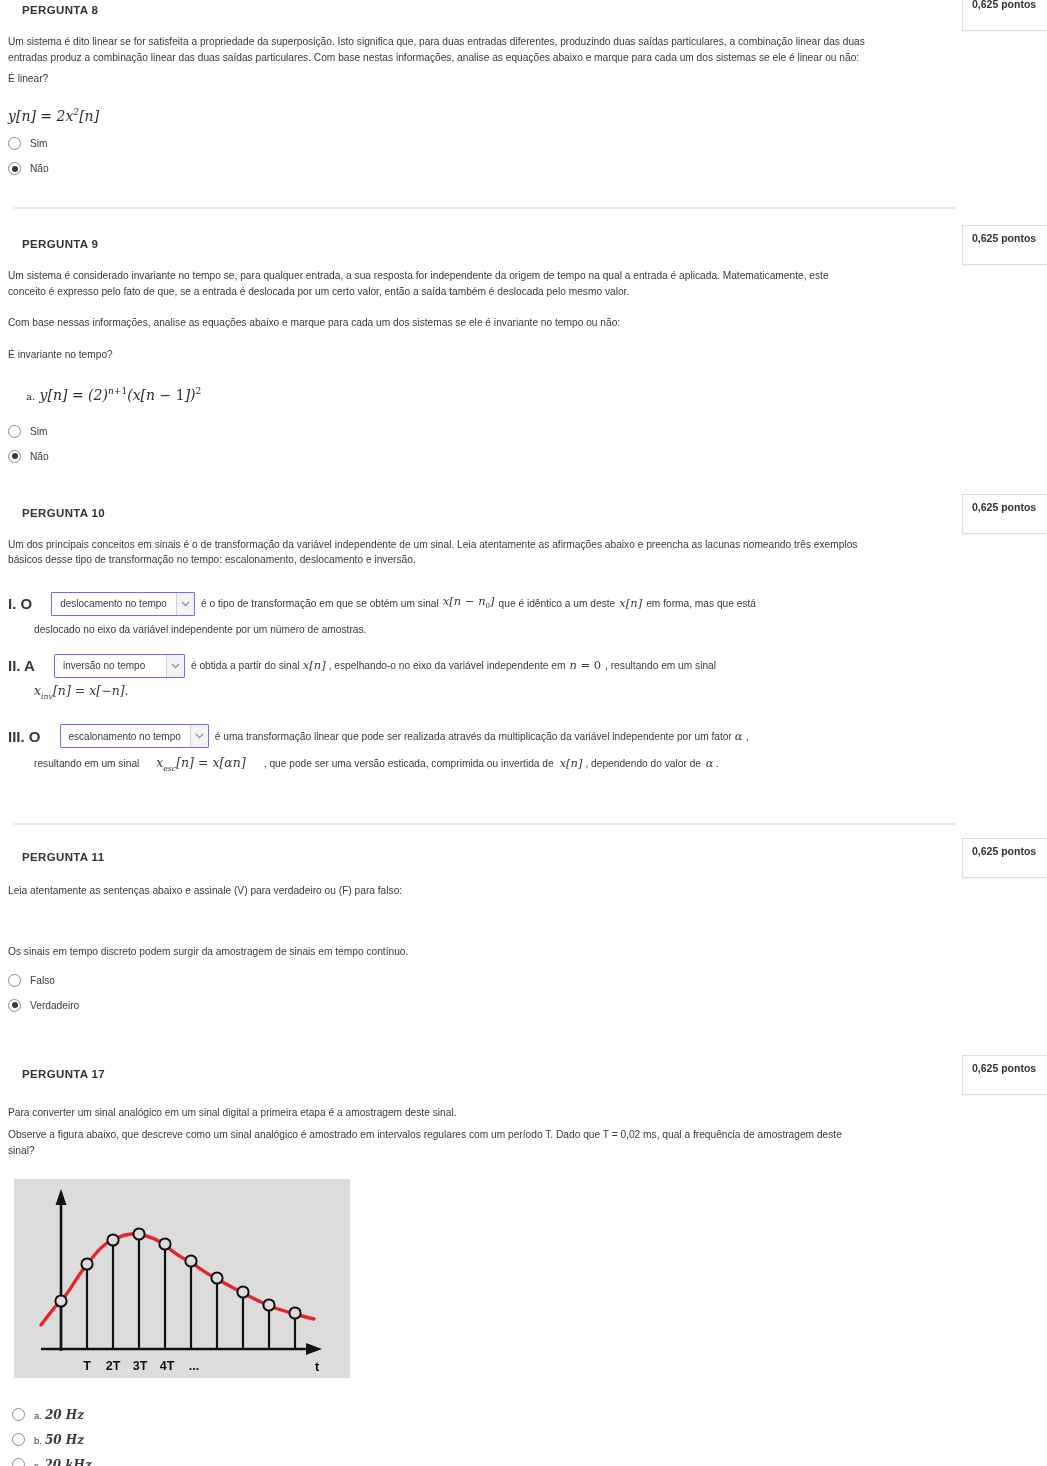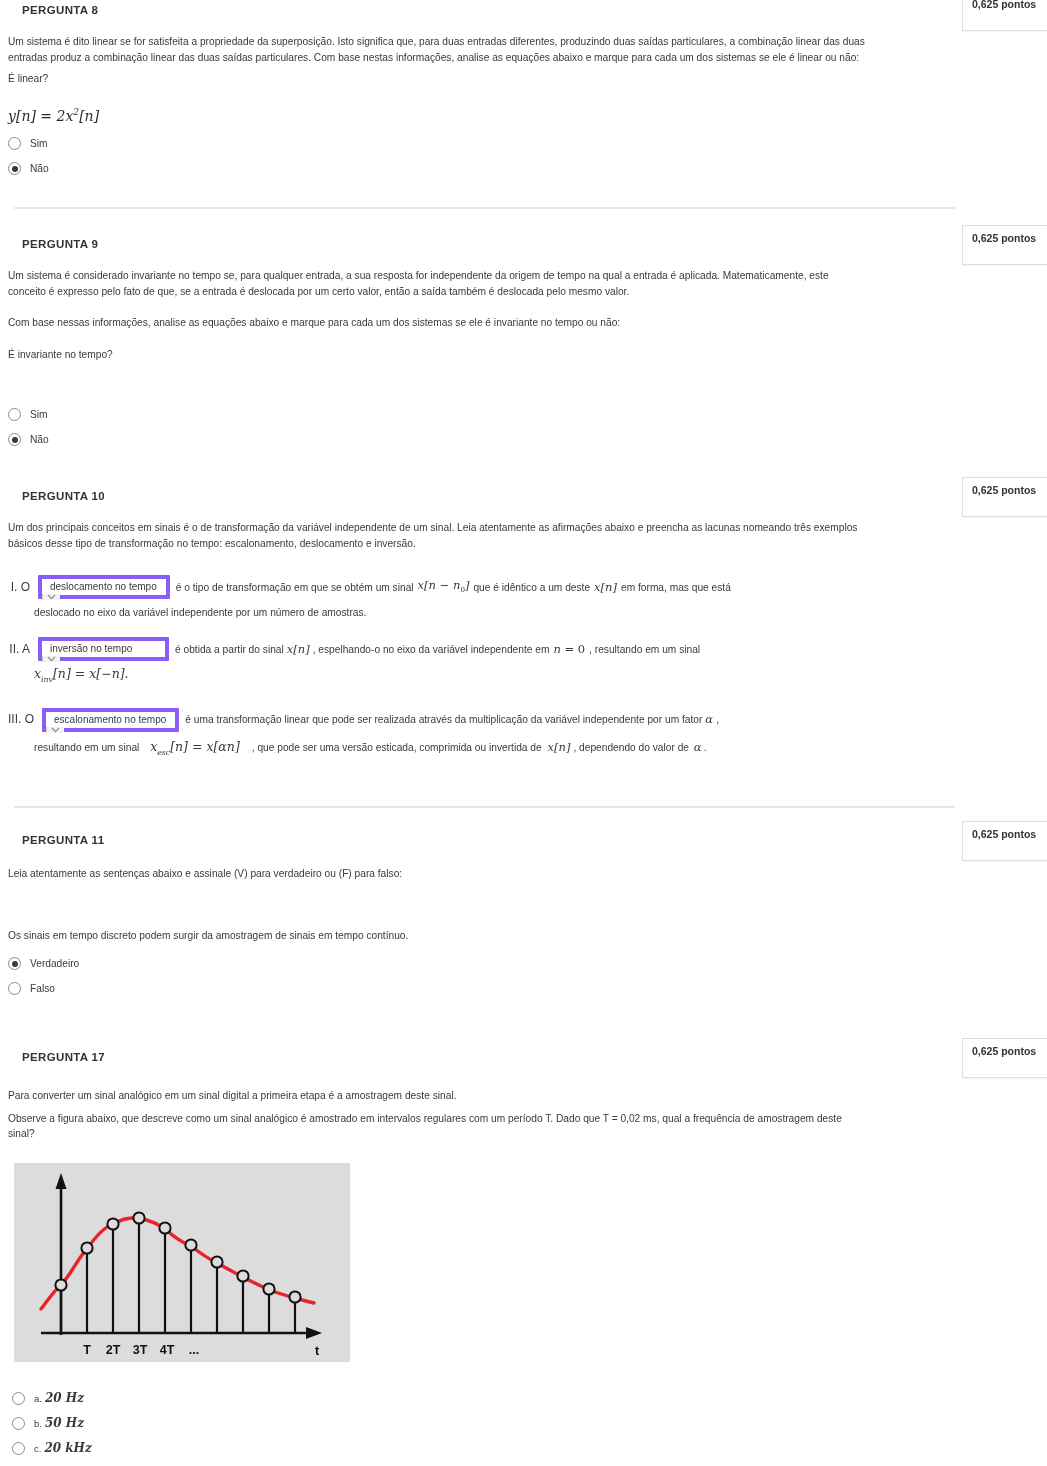--- a/index.html
+++ b/index.html
@@ -161,33 +161,33 @@
     align-items: center;
     flex-wrap: nowrap;
     font-size: 10.2px;
     color: #3a3a3a;
     line-height: 15px;
   }
   .stmt-num {
     display: inline-block;
     min-width: 22px;
     text-align: right;
-    margin-right: 2px;
-    font-size: 12px;
+    margin-right: 13px;
+    font-size: 15px;
+    font-weight: bold;
   }
   .select {
     display: inline-flex;
     align-items: stretch;
     height: 24px;
-    border: 4px solid #8b5cf6;
+    border: 1px solid #8b5cf6;
     background: #ffffff;
     box-sizing: border-box;
     margin: 0 6px;
     border-radius: 1px;
-    flex-direction: column;
   }
   .select-value {
     padding: 0 9px 0 8px;
     display: flex;
     align-items: center;
     font-size: 10px;
     color: #3a3a3a;
     white-space: nowrap;
   }
   .select-arrow {
@@ -258,20 +258,24 @@
         <div class="q-points">0,625 pontos</div>
       </div>
     </div>
     <div class="q-body">
       <div class="para wide" style="max-width:860px">Um sistema é considerado invariante no tempo se, para qualquer entrada, a sua resposta for independente da origem de tempo na qual a entrada é aplicada. Matematicamente, este conceito é expresso pelo fato de que, se a entrada é deslocada por um certo valor, então a saída também é deslocada pelo mesmo valor.</div>
       <div class="spacer-16"></div>
       <div class="para wide">Com base nessas informações, analise as equações abaixo e marque para cada um dos sistemas se ele é invariante no tempo ou não:</div>
       <div class="spacer-16"></div>
       <div class="para">É invariante no tempo?</div>
       <div class="spacer-24"></div>
+      <div class="math" style="padding-left:18px">
+        <span style="font-size:10px;font-style:normal;">a.</span>
+        <span class="mi">y</span>[<span class="mi">n</span>] = (2)<sup><span class="mi">n</span><span class="up">+1</span></sup>(<span class="mi">x</span>[<span class="mi">n</span> <span class="up">−</span> <span class="up">1</span>])<sup class="up">2</sup>
+      </div>
       <div class="spacer-16"></div>
       <div class="opt-row">
         <span class="radio"></span>
         <span class="opt-label">Sim</span>
       </div>
       <div class="opt-row">
         <span class="radio checked"></span>
         <span class="opt-label">Não</span>
       </div>
     </div>
@@ -356,21 +360,21 @@
                   <path d="M1 1 L4.5 4.6 L8 1" stroke="#8a8a8a" stroke-width="1.1" fill="none"></path>
                 </svg>
             </span>
           </span>
           <span>é uma transformação linear que pode ser realizada através da multiplicação da variável independente por um fator</span>
           <span class="inline-math" style="margin:0 3px">α</span>
           <span>,</span>
         </div>
         <div class="stmt-sub" style="margin-top:6px">
           <span>resultando em um sinal</span>
-          <span class="inline-math" style="font-size:12.5px;margin:0 8px">
+          <span class="inline-math" style="font-size:12.5px;margin:0 14px">
             <span class="mi">x</span><sub class="mi">esc</sub>[<span class="mi">n</span>] <span class="up">=</span> <span class="mi">x</span>[α<span class="mi">n</span>]
           </span><span>, que pode ser uma versão esticada, comprimida ou invertida de</span>
           <span class="inline-math" style="margin:0 3px"><span class="mi">x</span>[<span class="mi">n</span>]</span><span>, dependendo do valor de</span>
           <span class="inline-math" style="margin:0 2px">α</span><span>.</span>
         </div>
       </div>
     </div>
   </div>
 
   <div style="height:42px"></div>
@@ -384,26 +388,26 @@
         <div class="q-points">0,625 pontos</div>
       </div>
     </div>
     <div class="q-body">
       <div class="para" style="margin-top:2px">Leia atentamente as sentenças abaixo e assinale (V) para verdadeiro ou (F) para falso:</div>
       <div class="spacer-30"></div>
       <div class="spacer-16"></div>
       <div class="para">Os sinais em tempo discreto podem surgir da amostragem de sinais em tempo contínuo.</div>
       <div class="spacer-8"></div>
       <div class="opt-row">
+        <span class="radio"></span>
+        <span class="opt-label">Falso</span>
+      </div>
+      <div class="opt-row">
         <span class="radio checked"></span>
         <span class="opt-label">Verdadeiro</span>
-      </div>
-      <div class="opt-row">
-        <span class="radio"></span>
-        <span class="opt-label">Falso</span>
       </div>
     </div>
   </div>
 
   <div style="height:46px"></div>
 
   <div class="question">
     <div class="q-header">
       <div class="q-title">PERGUNTA 17</div>
       <div class="q-points-box">

